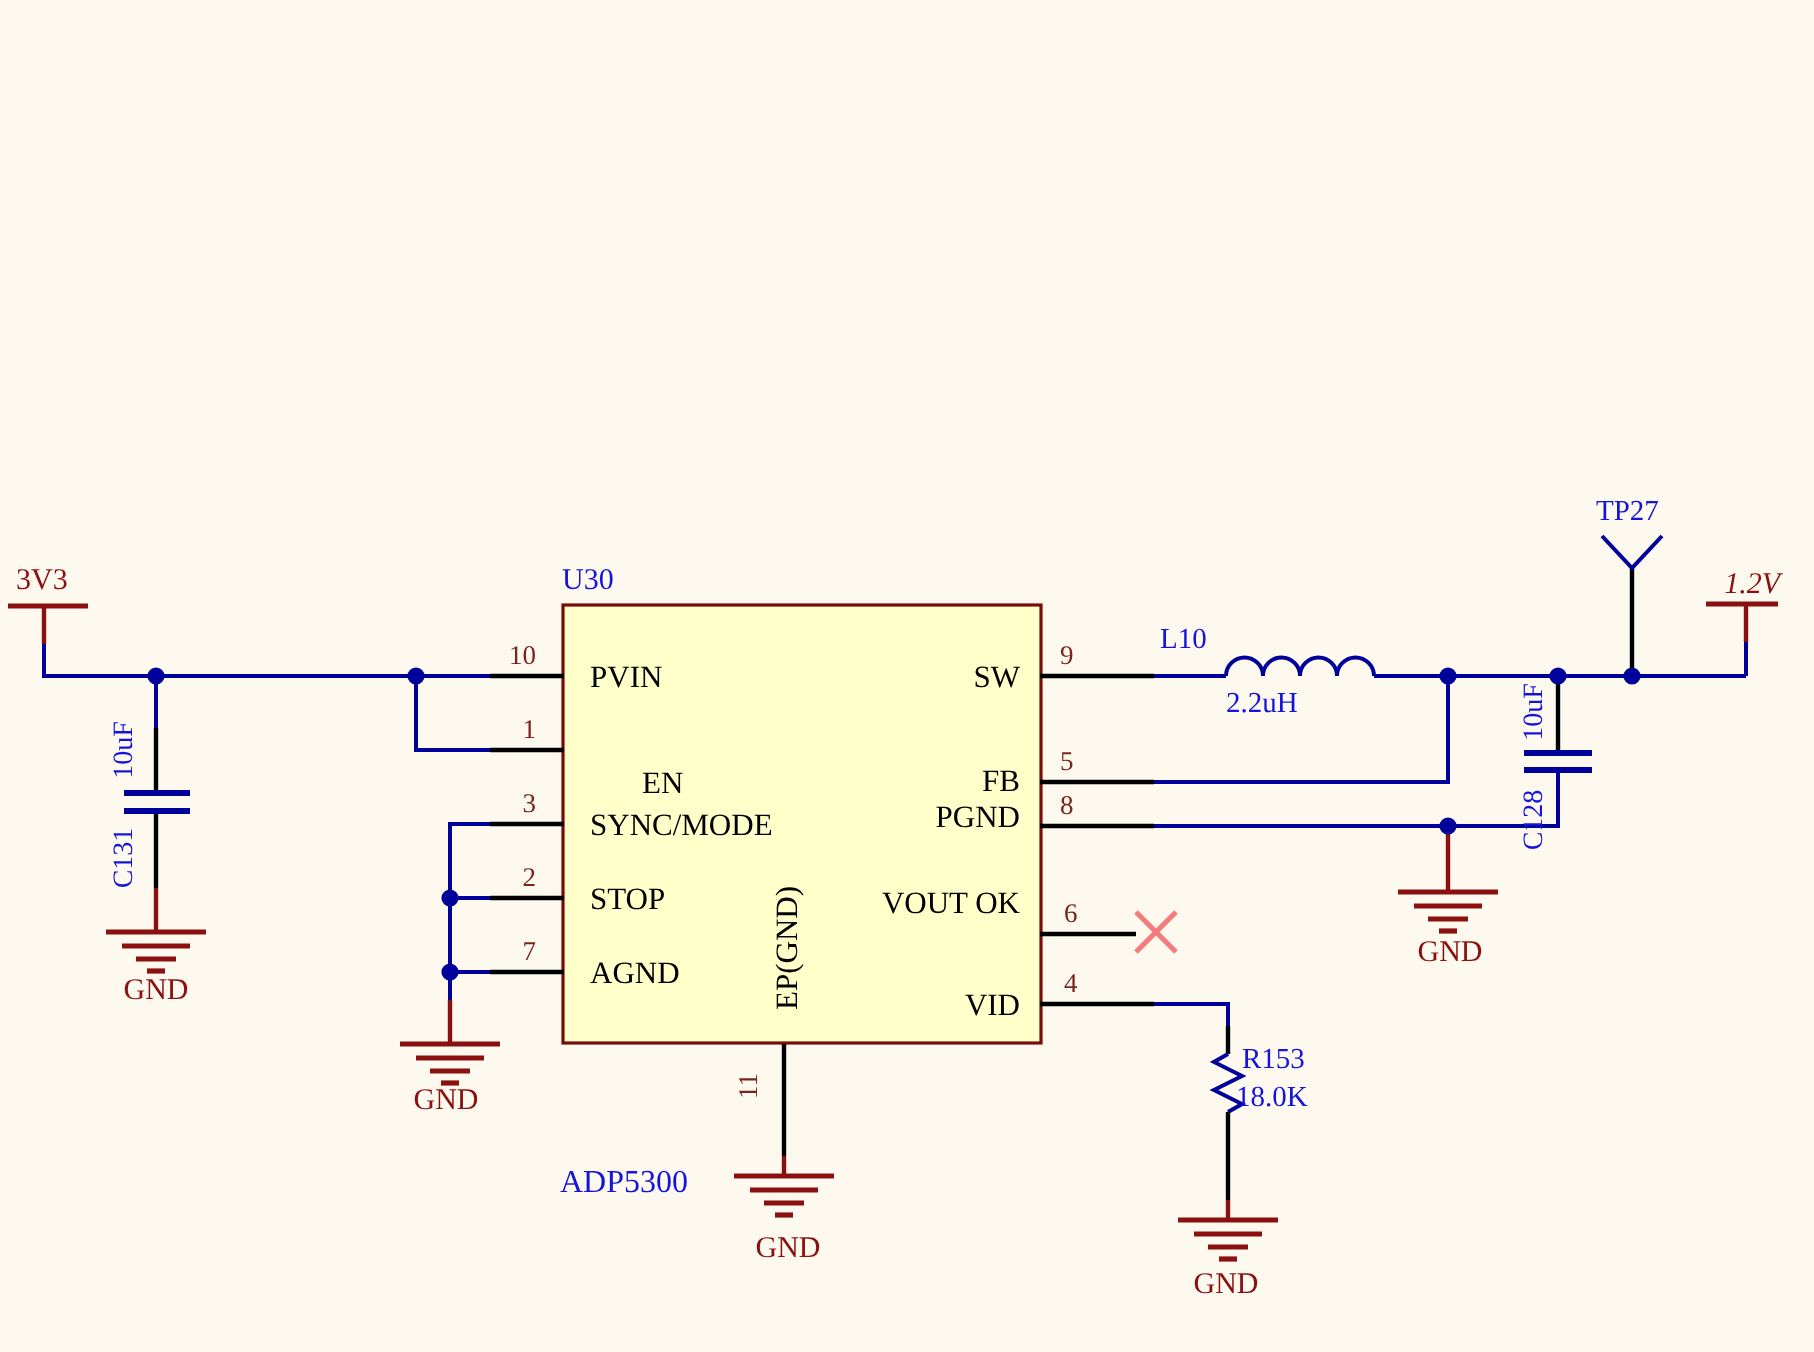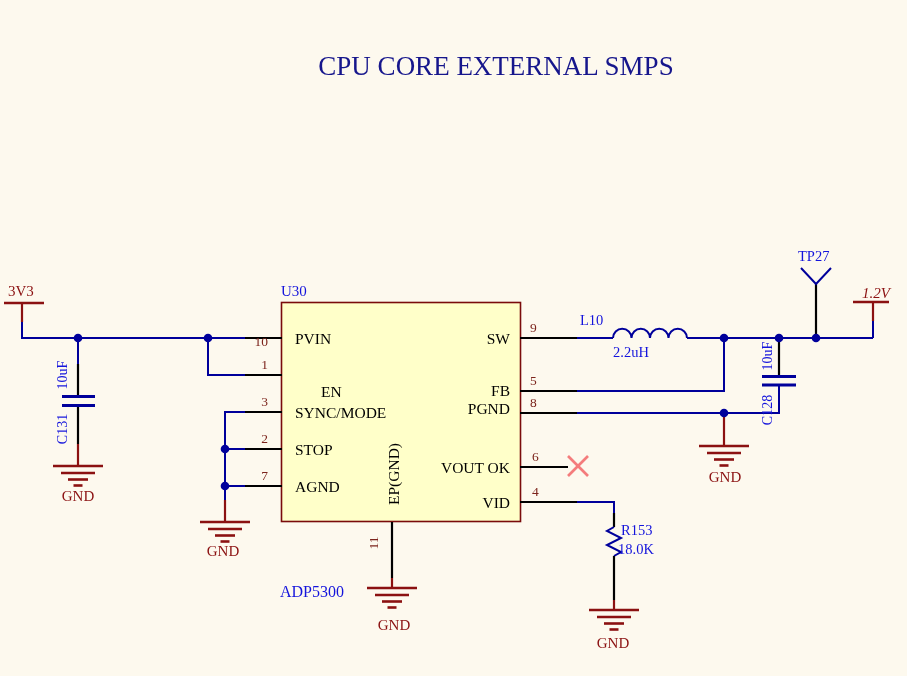--- a/index.html
+++ b/index.html
@@ -139,41 +139,40 @@
     <circle class="dot" cx="78" cy="338" r="4.3"></circle>
     <circle class="dot" cx="208" cy="338" r="4.3"></circle>
     <circle class="dot" cx="225" cy="449" r="4.3"></circle>
     <circle class="dot" cx="225" cy="486" r="4.3"></circle>
     <circle class="dot" cx="724" cy="338" r="4.3"></circle>
     <circle class="dot" cx="779" cy="338" r="4.3"></circle>
     <circle class="dot" cx="816" cy="338" r="4.3"></circle>
     <circle class="dot" cx="724" cy="413" r="4.3"></circle>
   </svg>
 
-  <div class="lbl title cc" style="left:496px;top:66px;">CPU CORE EXTERNAL SMPS</div>
 
   <div class="lbl blue f15 cl" style="left:281px;top:291px;">U30</div>
   <div class="lbl blue f16 cl" style="left:280px;top:592px;">ADP5300</div>
 
   <div class="lbl pname cl" style="left:295px;top:339px;">PVIN</div>
   <div class="lbl pname cl" style="left:295px;top:392px;margin-left:26px;">EN</div>
   <div class="lbl pname cl" style="left:295px;top:413px;">SYNC/MODE</div>
   <div class="lbl pname cl" style="left:295px;top:450px;">STOP</div>
   <div class="lbl pname cl" style="left:295px;top:487px;">AGND</div>
 
-  <div class="lbl pnum rnum" style="left:268px;top:321px;margin-top:14px;">10</div>
+  <div class="lbl pnum rnum" style="left:268px;top:321px;">10</div>
   <div class="lbl pnum rnum" style="left:268px;top:358px;">1</div>
   <div class="lbl pnum rnum" style="left:268px;top:395px;">3</div>
   <div class="lbl pnum rnum" style="left:268px;top:432px;">2</div>
   <div class="lbl pnum rnum" style="left:268px;top:469px;">7</div>
 
   <div class="lbl pname cr" style="left:510px;top:339px;text-align:center;">SW</div>
   <div class="lbl pname cr" style="left:510px;top:391px;">FB</div>
   <div class="lbl pname cr" style="left:510px;top:409px;">PGND</div>
-  <div class="lbl pname cr" style="left:510px;top:468px;">VOUT OK</div>
+  <div class="lbl pname cr" style="left:510px;top:452px;">VOUT OK</div>
   <div class="lbl pname cr" style="left:510px;top:503px;">VID</div>
 
   <div class="lbl pnum" style="left:530px;top:321px;">9</div>
   <div class="lbl pnum" style="left:530px;top:374px;">5</div>
   <div class="lbl pnum" style="left:530px;top:396px;">8</div>
   <div class="lbl pnum" style="left:532px;top:450px;">6</div>
   <div class="lbl pnum" style="left:532px;top:485px;">4</div>
 
   <div class="lbl pname rot" style="left:394px;top:474px;">EP(GND)</div>
   <div class="lbl pnum rot" style="left:374px;top:543px;">11</div>

